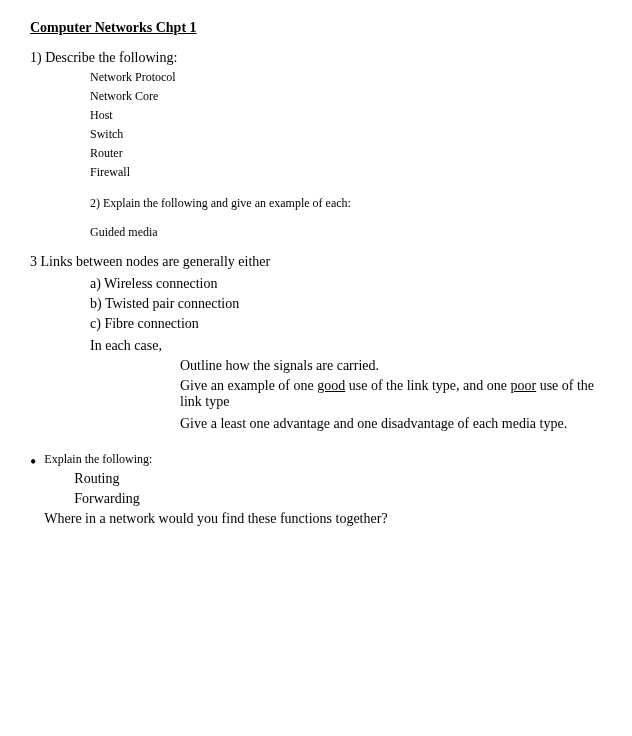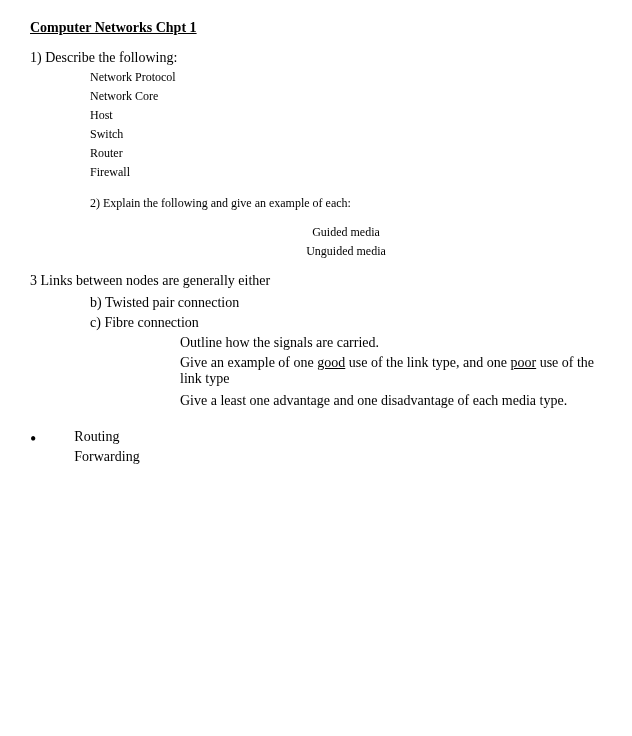--- a/index.html
+++ b/index.html
@@ -90,41 +90,44 @@
   <p class="item-line">Network Protocol</p>
   <p class="item-line">Network Core</p>
   <p class="item-line">Host</p>
   <p class="item-line">Switch</p>
   <p class="item-line">Router</p>
   <p class="item-line">Firewall</p>
 </div>
 
 <div class="indent1 section-gap">
   <p class="item-line">2) Explain  the following  and give an example of each:</p>
-  <div style="margin-top:14px;text-align:center;">
+  <div style="margin-top:14px;">
     <p class="item-line">Guided media</p>
-    <p class="item-line">Unguided media</p>
   </div>
 </div>
 
 <p class="main-question">3 Links  between nodes  are generally either</p>
 
 <div class="indent1">
+  <p class="sub-item">a) Wireless connection</p>
   <p class="sub-item">b) Twisted pair connection</p>
   <p class="sub-item">c) Fibre connection</p>
 
+  <p class="sub-item" style="margin-top:6px;">In each case,</p>
 
   <p class="nested-item">Outline  how the signals  are carried.</p>
 
   <p class="nested-item">
     Give an example of one <span class="underline-word">good</span> use of the link type, and one <span class="underline-word">poor</span> use of the link type
   </p>
 
   <p class="nested-item" style="margin-top:6px;">Give a least one advantage and one disadvantage  of each media type.</p>
 </div>
 
 <div class="bullet-section">
   <span class="bullet-dot">•</span>
   <div class="bullet-content">
+    <p class="item-line">Explain  the following:</p>
     <p class="bullet-sub">Routing</p>
     <p class="bullet-sub">Forwarding</p>
+    <p class="last-line" style="margin-top:4px;">Where in a network would  you find  these functions  together?</p>
   </div>
 </div>
 
 </body></html>

